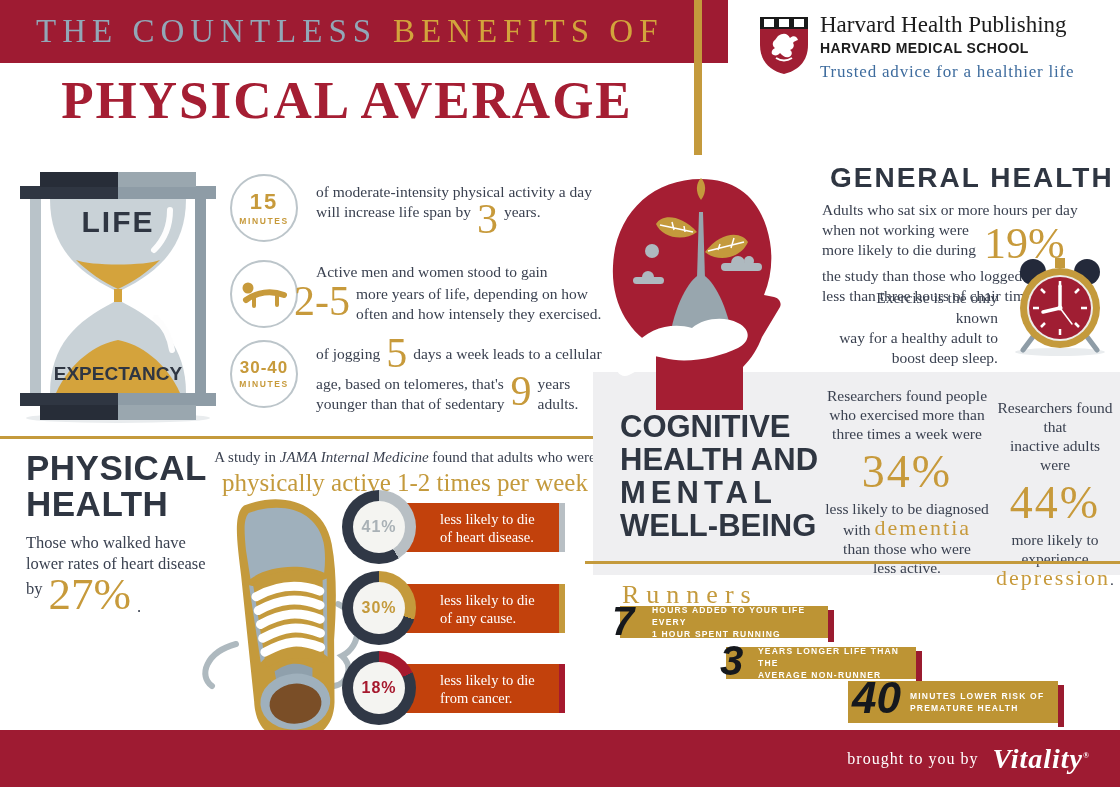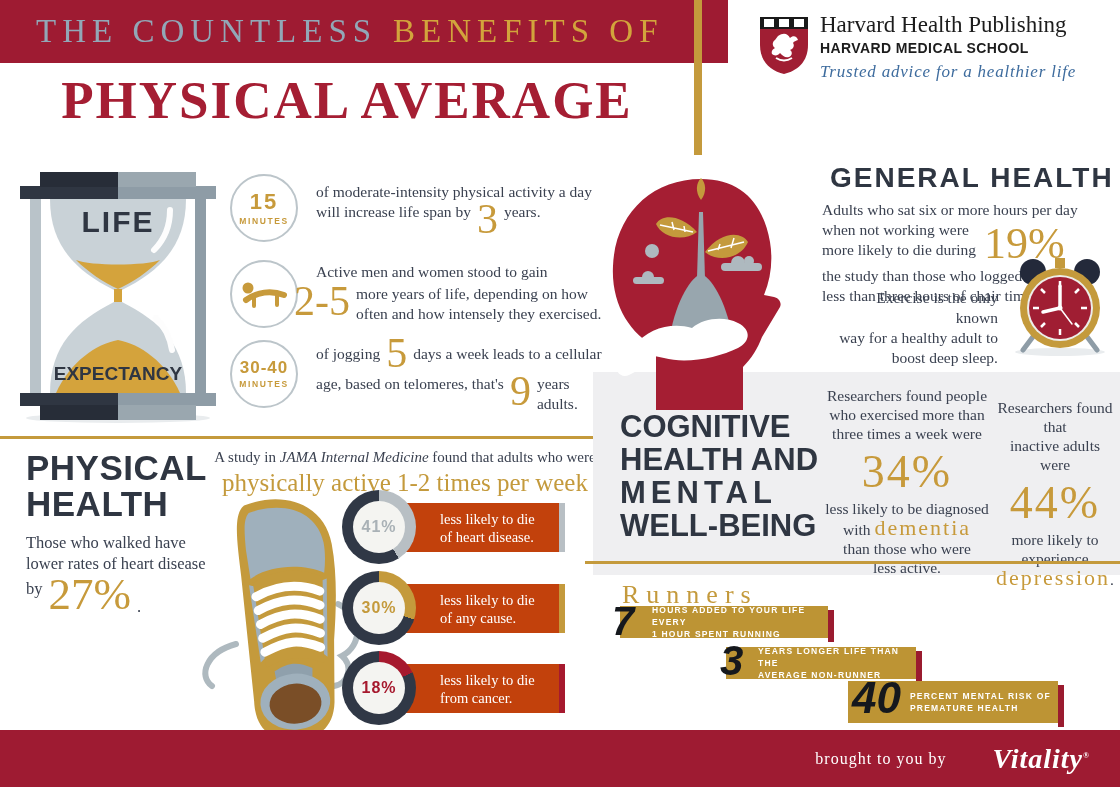--- a/index.html
+++ b/index.html
@@ -15,21 +15,21 @@
   .gold-bar{left:694px;top:0;width:8px;height:155px;background:#C49A3C;}
   .main-title{left:0;top:70px;width:694px;text-align:center;font-size:53px;font-weight:bold;
               color:#A51E33;letter-spacing:2px;}
 
   
   .publisher{left:758px;top:12px;width:350px;height:80px;}
   .shield{position:absolute;left:0;top:2px;}
   .pub-name{position:absolute;left:62px;top:0;font-size:23px;color:#1C1C1C;}
   .pub-school{position:absolute;left:62px;top:28px;font-family:"Liberation Sans",sans-serif;
               font-weight:bold;font-size:14px;color:#1C1C1C;letter-spacing:0.4px;}
-  .pub-tagline{position:absolute;left:62px;top:50px;font-style:italic;color:#3E6C9E;font-size:17px;letter-spacing:0.8px;}
+  .pub-tagline{position:absolute;left:62px;top:50px;color:#3E6C9E;font-size:17px;letter-spacing:0.8px;}
 
   
   .hourglass{left:18px;top:168px;}
 
   
   .stats{left:230px;top:172px;width:400px;height:260px;}
   .stat-row{position:absolute;left:0;}
   .r1{top:2px;} .r2{top:88px;} .r3{top:168px;}
   .badge{position:absolute;left:0;top:0;width:64px;height:64px;border:2px solid #BCC5CA;border-radius:50%;
          background:#fff;display:flex;flex-direction:column;align-items:center;justify-content:center;
@@ -105,21 +105,21 @@
            font-size:8.5px;font-weight:bold;letter-spacing:1.2px;line-height:12px;}
   .bar1{left:620px;top:606px;width:208px;height:32px;} .bar1 .num{left:-8px;top:-5px;font-size:40px;}
   .bar1 .bl{padding-left:32px;}
   .bar2{left:726px;top:647px;width:190px;height:32px;} .bar2 .num{left:-6px;top:-7px;font-size:42px;}
   .bar2 .bl{padding-left:32px;}
   .bar3{left:848px;top:681px;width:210px;height:42px;} .bar3 .num{left:4px;top:-5px;font-size:44px;}
   .bar3 .bl{padding-left:62px;}
 
   
   .footer{left:0;top:730px;width:1120px;height:57px;background:#9E1B32;display:flex;align-items:center;
-          justify-content:flex-end;padding-right:30px;box-sizing:border-box;color:#fff;gap:32px;}
+          justify-content:flex-end;padding-right:30px;box-sizing:border-box;color:#fff;}
   .foot-pre{font-size:16px;letter-spacing:1px;margin-right:14px;}
   .brand{font-size:28px;font-weight:bold;font-style:italic;letter-spacing:1px;}
   .brand-mark{font-size:8px;vertical-align:super;}
 </style>
 </head>
 <body>
 
 <div class="canvas">
 
   <div class="abs banner">
@@ -211,20 +211,21 @@
       </div>
       <div class="stat-text">
         <div class="tflex">
           <span>of jogging</span>
           <span class="bignum bn-raise">5</span>
           <span>days a week leads to a cellular</span>
         </div>
         <div class="tflex">
           <span>
             <span style="display:block">age, based on telomeres, that's</span>
+            <span style="display:block">younger than that of sedentary</span>
           </span>
           <span class="bignum">9</span>
           <span>
             <span style="display:block">years</span>
             <span style="display:block">adults.</span>
           </span>
         </div>
       </div>
     </div>
   </div>
@@ -403,21 +404,21 @@
     <div class="bl">
       <span>YEARS LONGER LIFE THAN THE</span>
       <span>AVERAGE NON-RUNNER</span>
     </div>
     <span class="accent"></span>
   </div>
 
   <div class="abs bar bar3">
     <span class="num">40</span>
     <div class="bl">
-      <span>PERCENT MENTAL RISK OF</span>
+      <span>MINUTES LOWER RISK OF</span>
       <span>PREMATURE HEALTH</span>
     </div>
     <span class="accent"></span>
   </div>
 
   <div class="abs footer">
     <span class="foot-pre">brought to you by</span>
     <span class="brand"><span>Vitality</span><sup class="brand-mark">®</sup></span>
   </div>
 

